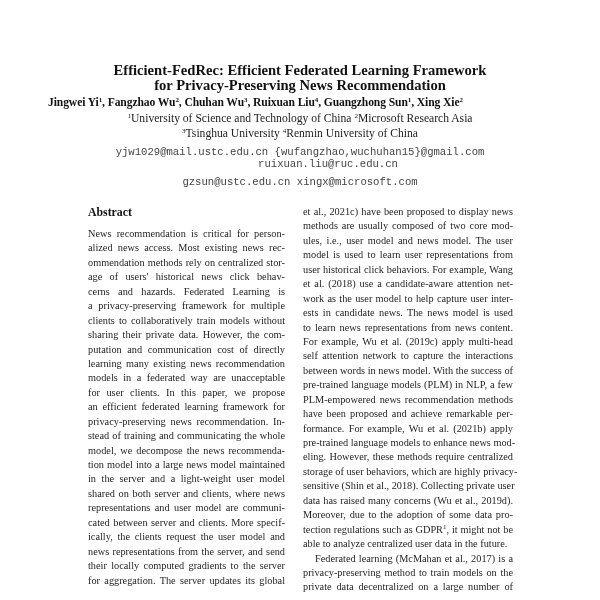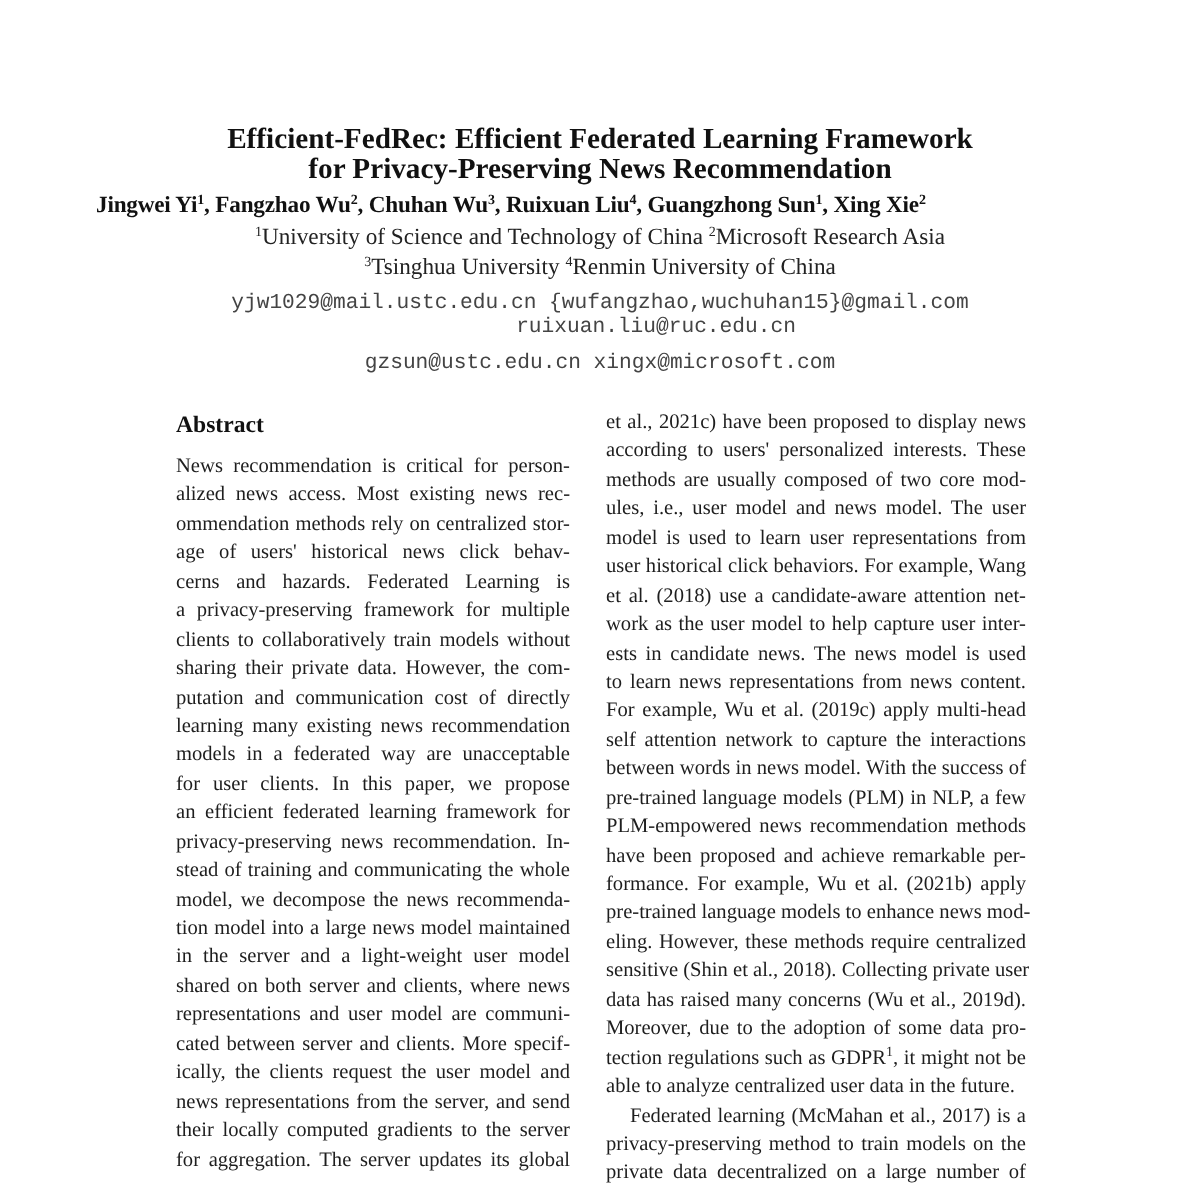--- a/index.html
+++ b/index.html
@@ -75,38 +75,38 @@
     <span class="ln">cated between server and clients. More specif-</span>
     <span class="ln">ically, the clients request the user model and</span>
     <span class="ln">news representations from the server, and send</span>
     <span class="ln">their locally computed gradients to the server</span>
     <span class="ln">for aggregation. The server updates its global</span>
 
   </div>
 
   <div class="col right">
     <span class="ln">et al., 2021c) have been proposed to display news</span>
-    <span class="ln">according to users' personalized interests. These</span>
     <span class="ln">methods are usually composed of two core mod-</span>
     <span class="ln">ules, i.e., user model and news model. The user</span>
     <span class="ln">model is used to learn user representations from</span>
     <span class="ln">user historical click behaviors. For example, Wang</span>
     <span class="ln">et al. (2018) use a candidate-aware attention net-</span>
     <span class="ln">work as the user model to help capture user inter-</span>
     <span class="ln">ests in candidate news. The news model is used</span>
     <span class="ln">to learn news representations from news content.</span>
     <span class="ln">For example, Wu et al. (2019c) apply multi-head</span>
     <span class="ln">self attention network to capture the interactions</span>
     <span class="ln">between words in news model. With the success of</span>
     <span class="ln">pre-trained language models (PLM) in NLP, a few</span>
     <span class="ln">PLM-empowered news recommendation methods</span>
     <span class="ln">have been proposed and achieve remarkable per-</span>
     <span class="ln">formance. For example, Wu et al. (2021b) apply</span>
     <span class="ln">pre-trained language models to enhance news mod-</span>
     <span class="ln">eling. However, these methods require centralized</span>
+    <span class="ln">storage of user behaviors, which are highly privacy-</span>
     <span class="ln">sensitive (Shin et al., 2018). Collecting private user</span>
     <span class="ln">data has raised many concerns (Wu et al., 2019d).</span>
     <span class="ln">Moreover, due to the adoption of some data pro-</span>
     <span class="ln"><span>tection regulations such as GDPR</span><sup>1</sup><span>, it might not be</span></span>
     <span class="ln last">able to analyze centralized user data in the future.</span>
     <span class="ln indent">Federated learning (McMahan et al., 2017) is a</span>
     <span class="ln">privacy-preserving method to train models on the</span>
     <span class="ln">private data decentralized on a large number of</span>
 
   </div>

